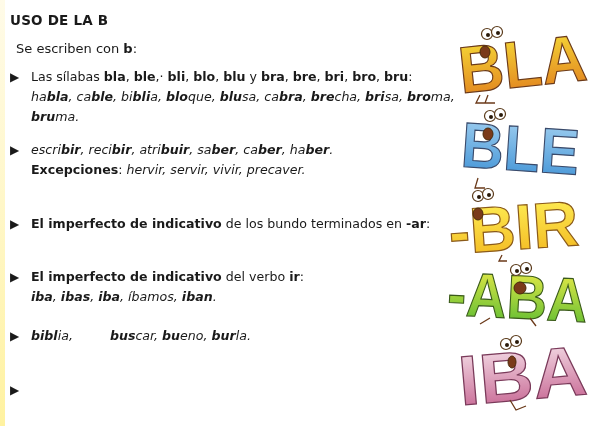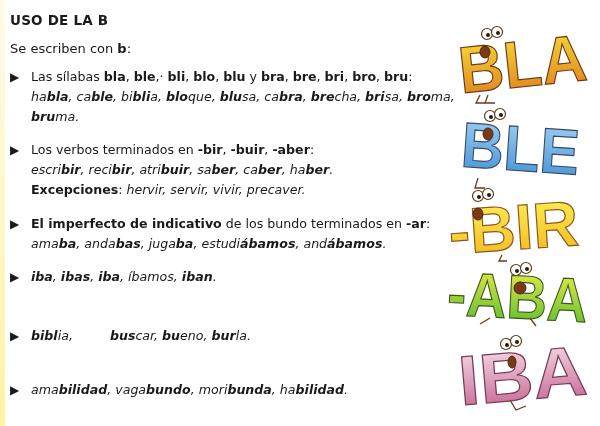--- a/index.html
+++ b/index.html
@@ -5,21 +5,21 @@
   html, body { margin:0; padding:0; }
   body {
     width:600px; height:426px; overflow:hidden; position:relative;
     background:#ffffff;
     font-family:"DejaVu Sans", "Liberation Sans", sans-serif;
     color:#1a1a1a;
   }
   .edge { position:absolute; left:0; top:0; width:5px; height:426px;
     background:linear-gradient(to bottom,#fffbe8,#fff6c0 60%,#fff2a0); }
   .title { position:absolute; left:10px; top:12px; font-size:13.5px; font-weight:bold; letter-spacing:0.2px; }
-  .intro { position:absolute; left:10px; top:41px; font-size:13px; }
+  .intro { position:absolute; left:16px; top:41px; font-size:13px; }
   .intro b { font-weight:bold; }
   .rule { position:absolute; left:10px; font-size:12.6px; line-height:20px; width:460px; }
   .rule .arrow { position:absolute; left:0; top:0; width:14px; font-size:12px; }
   .rule .body { margin-left:21px; }
   .rule b { font-weight:bold; }
   .rule i { }
   .ex { font-style:italic; }
   .ex b { font-weight:bold; }
   .art { position:absolute; left:440px; top:0; width:160px; height:426px; }
   .art svg { width:160px; height:426px; }
@@ -37,52 +37,50 @@
   <span class="arrow">▶</span>
   <div class="body">
       <div><span>Las sílabas </span><b>bla</b><span>, </span><b>ble</b><span>,· </span><b>bli</b><span>, </span><b>blo</b><span>, </span><b>blu</b><span> y </span><b>bra</b><span>, </span><b>bre</b><span>, </span><b>bri</b><span>, </span><b>bro</b><span>, </span><b>bru</b><span>:</span></div>
       <div class="ex"><i>ha</i><b style="font-style: italic;">bla</b><i>, ca</i><b style="font-style: italic;">ble</b><i>, bi</i><b style="font-style: italic;">bli</b><i>a, </i><b style="font-style: italic;">blo</b><i>que, </i><b style="font-style: italic;">blu</b><i>sa, ca</i><b style="font-style: italic;">bra</b><i>, </i><b style="font-style: italic;">bre</b><i>cha, </i><b style="font-style: italic;">bri</b><i>sa, </i><b style="font-style: italic;">bro</b><i>ma, </i><b style="font-style: italic;">bru</b><i>ma.</i></div>
     </div>
 </div>
 
 <div class="rule" style="top:140px">
   <span class="arrow">▶</span>
   <div class="body">
-      <div><span>Los verbos terminados en </span><b>-bir</b><span>, </span><b>-buir</b><span>, </span><b>-aber</b><span>:</span></div>
       <div class="ex"><i>escri</i><b style="font-style: italic;">bir</b><i>, reci</i><b style="font-style: italic;">bir</b><i>, atri</i><b style="font-style: italic; text-align: right;">buir</b><i>, sa</i><b style="font-style: italic;">ber</b><i>, ca</i><b style="font-style: italic;">ber</b><i>, ha</i><b style="font-style: italic;">ber</b><i>.</i></div>
       <div><b>Excepciones</b><span>: </span><i>hervir, servir, vivir, precaver.</i></div>
     </div>
 </div>
 
 <div class="rule" style="top:214px">
   <span class="arrow">▶</span>
   <div class="body">
       <div><b>El imperfecto de indicativo</b><span> de los bundo terminados en </span><b>-ar</b><span>:</span></div>
-      <div class="ex"><i>ama</i><b style="font-style: italic;">ba</b><i>, anda</i><b style="font-style: italic;">bas</b><i>, juga</i><b style="font-style: italic;">ba</b><i>, estudi</i><b style="font-style: italic;">ábamos</b><i>, and</i><b style="font-style: italic;">ábamos</b><i>.</i></div>
     </div>
 </div>
 
 <div class="rule" style="top:267px">
   <span class="arrow">▶</span>
   <div class="body">
+      <div><b>El imperfecto de indicativo</b><span> del verbo </span><b>ir</b><span>:</span></div>
       <div class="ex"><b style="font-style: italic;">iba</b><i>, </i><b style="">ibas</b><i>, </i><b style="font-style: italic;">iba</b><i>, </i><i>íbamos</i><i>, </i><b style="font-style: italic;">iban</b><i>.</i></div>
     </div>
 </div>
 
 <div class="rule" style="top:326px">
   <span class="arrow">▶</span>
   <div class="body">
       <div class="ex"><b style="font-style: italic;">bibl</b><i>ia, </i><b style="font-style: italic; margin-left: 33px;">bus</b><i>car, </i><b style="font-style: italic;">bu</b><i>eno, </i><b style="font-style: italic;">bur</b><i>la.</i></div>
     </div>
 </div>
 
 <div class="rule" style="top:380px">
   <span class="arrow">▶</span>
   <div class="body">
-      <div class="ex"><i>ama</i><b style="font-style: italic;">bilidad</b><i>, vaga</i><b style="font-style: italic;">bundo</b><i>, mori</i><b style="font-style: italic;">bunda</b><i>, ha</i><b style="font-style: italic;">bilidad</b><i>.</i></div>
     </div>
 </div>
 
 <div class="art">
   <svg viewBox="0 0 160 426" xmlns="http://www.w3.org/2000/svg">
     <defs>
       <linearGradient id="g0" x1="0" y1="0" x2="0" y2="1">
           <stop offset="0" stop-color="#f7e23a"></stop>
           <stop offset="1" stop-color="#e07a1c"></stop>
         </linearGradient>

